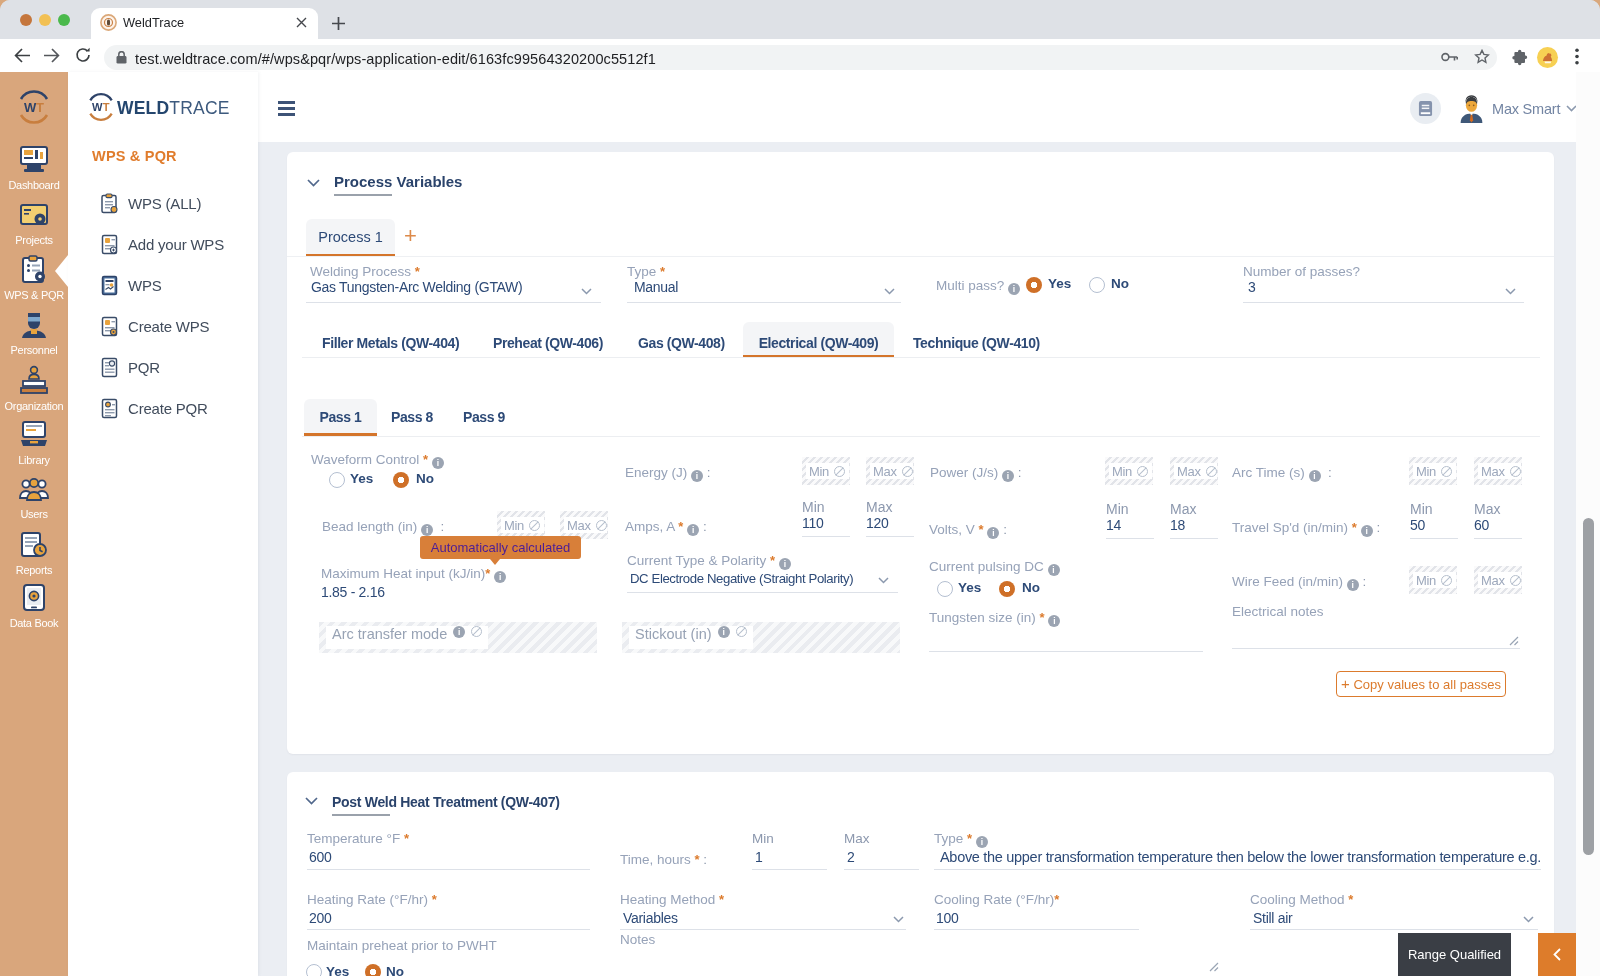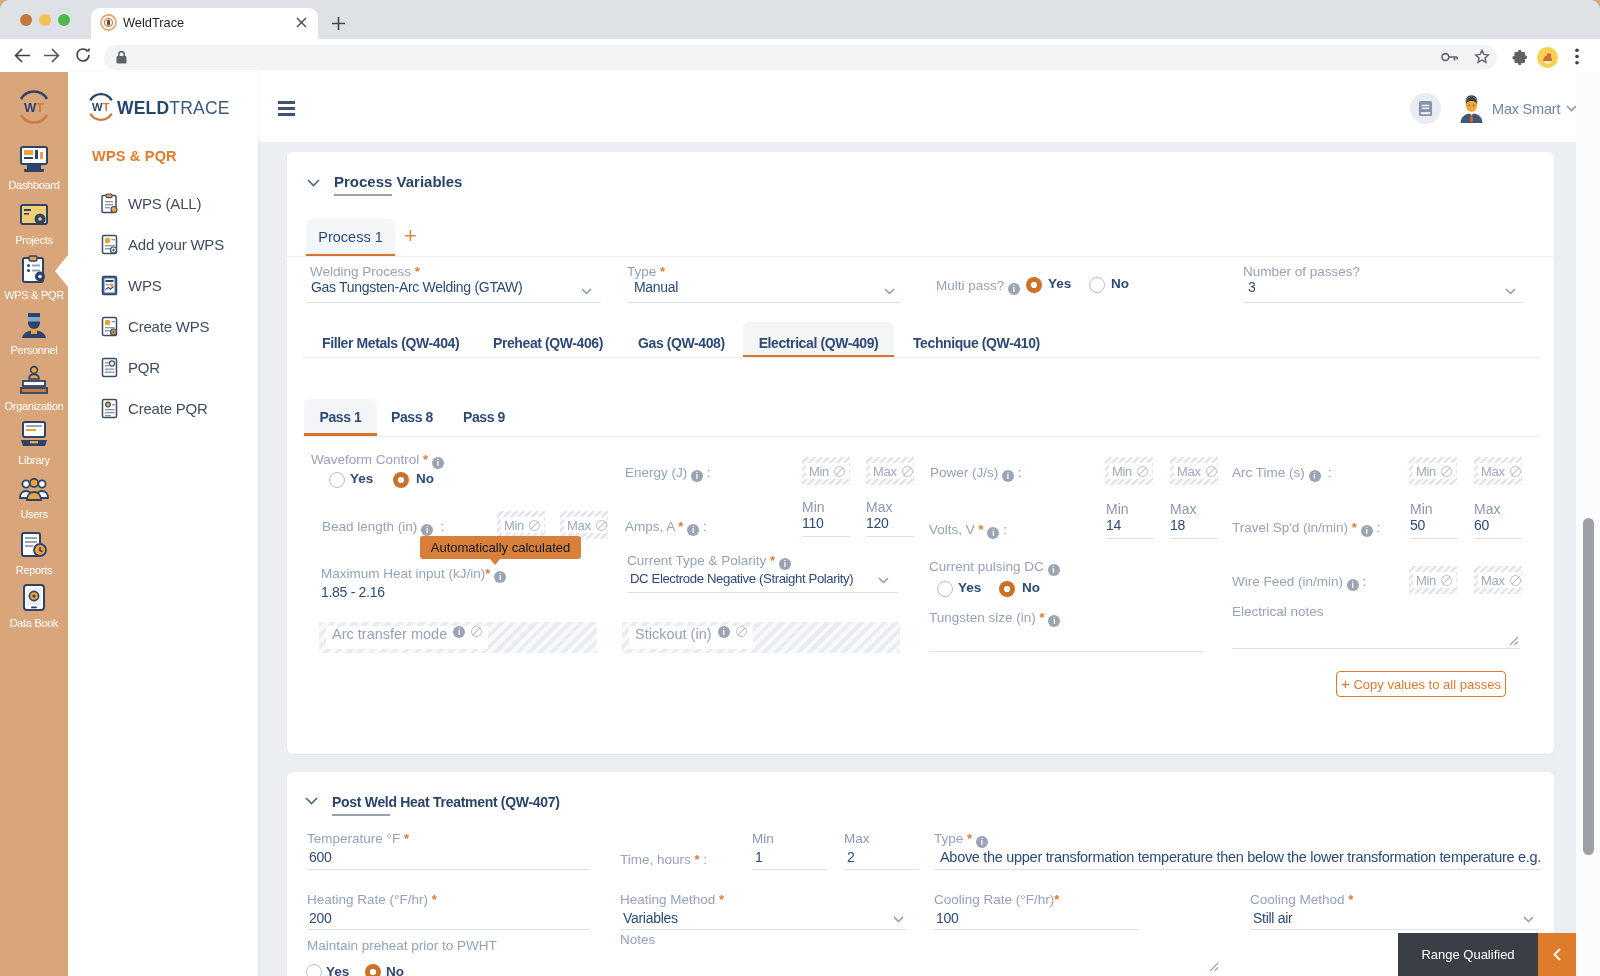--- a/index.html
+++ b/index.html
@@ -61,20 +61,21 @@
       </svg>
   <svg class="ab" style="left:75px;top:8px" width="16" height="16" viewBox="0 0 16 16">
         <path d="M14 8a6 6 0 1 1-1.7-4.2" stroke="#3c4043" stroke-width="1.7" fill="none"></path>
         <path d="M14.6 0.8v3.8h-3.8z" fill="#3c4043"></path>
       </svg>
   <div class="ab" style="left:104px;top:6px;width:1393px;height:25px;border-radius:13px;background:#f1f3f4"></div>
   <svg class="ab" style="left:116px;top:12px" width="11" height="13" viewBox="0 0 11 13">
         <rect x="0.5" y="5" width="10" height="7.6" rx="1.4" fill="#5f6368"></rect>
         <path d="M2.8 5V3.4a2.7 2.7 0 0 1 5.4 0V5" stroke="#5f6368" stroke-width="1.5" fill="none"></path>
       </svg>
+  <div class="ab" style="left:135px;top:12px;font-size:14.5px;color:#202124;letter-spacing:.1px">test.weldtrace.com/#/wps&amp;pqr/wps-application-edit/6163fc99564320200c5512f1</div>
   <svg class="ab" style="left:1441px;top:12px" width="18" height="12" viewBox="0 0 18 12">
         <circle cx="4.4" cy="6" r="3.4" fill="none" stroke="#5f6368" stroke-width="1.6"></circle>
         <path d="M7.8 6h8.4M13.5 6v3.4M16.2 6v2.4" stroke="#5f6368" stroke-width="1.6"></path>
       </svg>
   <svg class="ab" style="left:1474px;top:10px" width="16" height="16" viewBox="0 0 16 16">
         <path d="M8 1.4l1.9 4 4.4.5-3.3 3 .9 4.4L8 11l-3.9 2.3.9-4.4-3.3-3 4.4-.5z" fill="none" stroke="#5f6368" stroke-width="1.4"></path>
       </svg>
   <svg class="ab" style="left:1511px;top:10px" width="17" height="17" viewBox="0 0 17 17">
         <path d="M7 2.5a1.7 1.7 0 0 1 3.4 0V3h2.6a1 1 0 0 1 1 1v2.6h.5a1.7 1.7 0 0 1 0 3.4H14V13a1 1 0 0 1-1 1h-2.6v.5a1.7 1.7 0 0 1-3.4 0V14H4.4a1 1 0 0 1-1-1v-2.6H3a1.7 1.7 0 0 1 0-3.4h.4V4a1 1 0 0 1 1-1H7z" fill="#5f6368"></path>
       </svg>
@@ -371,21 +372,21 @@
     <div class="ul" style="left:819px;top:386px;width:48px"></div>
         <div class="ul" style="left:883px;top:386px;width:48px"></div>
     <div class="lbl" style="left:642px;top:370px">Volts, V <span class="ast">*</span> <span class="info">i</span> <span class="colon">:</span></div>
     <div class="lbl" style="left:945px;top:368px">Travel Sp'd (in/min) <span class="ast">*</span> <span class="info">i</span> <span class="colon">:</span></div>
     <div class="mm" style="left:1123px;top:349px">Min</div>
         <div class="mm" style="left:1187px;top:349px">Max</div>
     <div class="val" style="left:1123px;top:365px">50</div>
         <div class="val" style="left:1187px;top:365px">60</div>
     <div class="ul" style="left:1123px;top:386px;width:48px"></div>
         <div class="ul" style="left:1187px;top:386px;width:48px"></div>
-    <div class="ab" style="left:133px;top:384px;width:161px;height:23px;background:#d87f39;border-radius:3px;color:#0f172a;font-size:13px;text-align:center;line-height:23px">Automatically calculated</div>
+    <div class="ab" style="left:133px;top:384px;width:161px;height:23px;background:#d87f39;border-radius:3px;color:#4c1d95;font-size:13px;text-align:center;line-height:23px">Automatically calculated</div>
     <div class="ab" style="left:203px;top:407px;width:0;height:0;border-left:5px solid transparent;border-right:5px solid transparent;border-top:6px solid #d87f39"></div>
     <div class="lbl" style="left:34px;top:414px">Maximum Heat input (kJ/in)<span class="ast">*</span> <span class="info">i</span></div>
     <div class="val" style="left:34px;top:432px">1.85 - 2.16</div>
     <div class="lbl" style="left:340px;top:401px">Current Type &amp; Polarity <span class="ast">*</span> <span class="info">i</span></div>
     <div class="val" style="left:343px;top:419px;font-size:13.2px;letter-spacing:-.4px">DC Electrode Negative (Straight Polarity)</div>
     <svg class="chev" style="left:591px;top:425px" viewBox="0 0 11 7">
           <path d="M1 1l4.5 4.5L10 1" stroke="#8b99ae" stroke-width="1.5" fill="none"></path>
         </svg>
     <div class="ul" style="left:340px;top:440px;width:271px"></div>
     <div class="lbl" style="left:642px;top:407px">Current pulsing DC <span class="info">i</span></div>
@@ -455,21 +456,21 @@
     <div class="lbl" style="left:20px;top:166px">Maintain preheat prior to PWHT</div>
     <div class="radio" style="left:19px;top:192px"></div>
         <div class="rlab" style="left:39px;top:192px">Yes</div>
     <div class="radio on" style="left:78px;top:192px"></div>
         <div class="rlab" style="left:99px;top:192px">No</div>
     <div class="lbl" style="left:333px;top:160px">Notes</div>
     <svg class="ab" style="left:922px;top:190px" width="10" height="10" viewBox="0 0 10 10">
           <path d="M9 1L1 9M9 5.5L5.5 9" stroke="#9aa5b5" stroke-width="1.2"></path>
         </svg>
   </div>
-  <div class="ab" style="left:1398px;top:861px;width:140px;height:43px;background:#3a3e45;color:#fff;font-size:13px;text-align:center;line-height:43px">Range Qualified</div>
+  <div class="ab" style="left:1398px;top:861px;width:113px;height:43px;background:#3a3e45;color:#fff;font-size:13px;text-align:center;line-height:43px">Range Qualified</div>
   <div class="ab" style="left:1538px;top:861px;width:41px;height:43px;background:#dd7c2b"></div>
   <svg class="ab" style="left:1553px;top:876px" width="8" height="13" viewBox="0 0 8 13">
         <path d="M7 1L1.5 6.5L7 12" stroke="#fff" stroke-width="1.8" fill="none"></path>
       </svg>
   <div class="ab" style="left:1576px;top:0;width:24px;height:904px;background:#fcfcfc"></div>
   <div class="ab" style="left:1583px;top:446px;width:11px;height:337px;border-radius:6px;background:#9da0a4"></div>
 </div>
 </div>
 
 </body></html>

